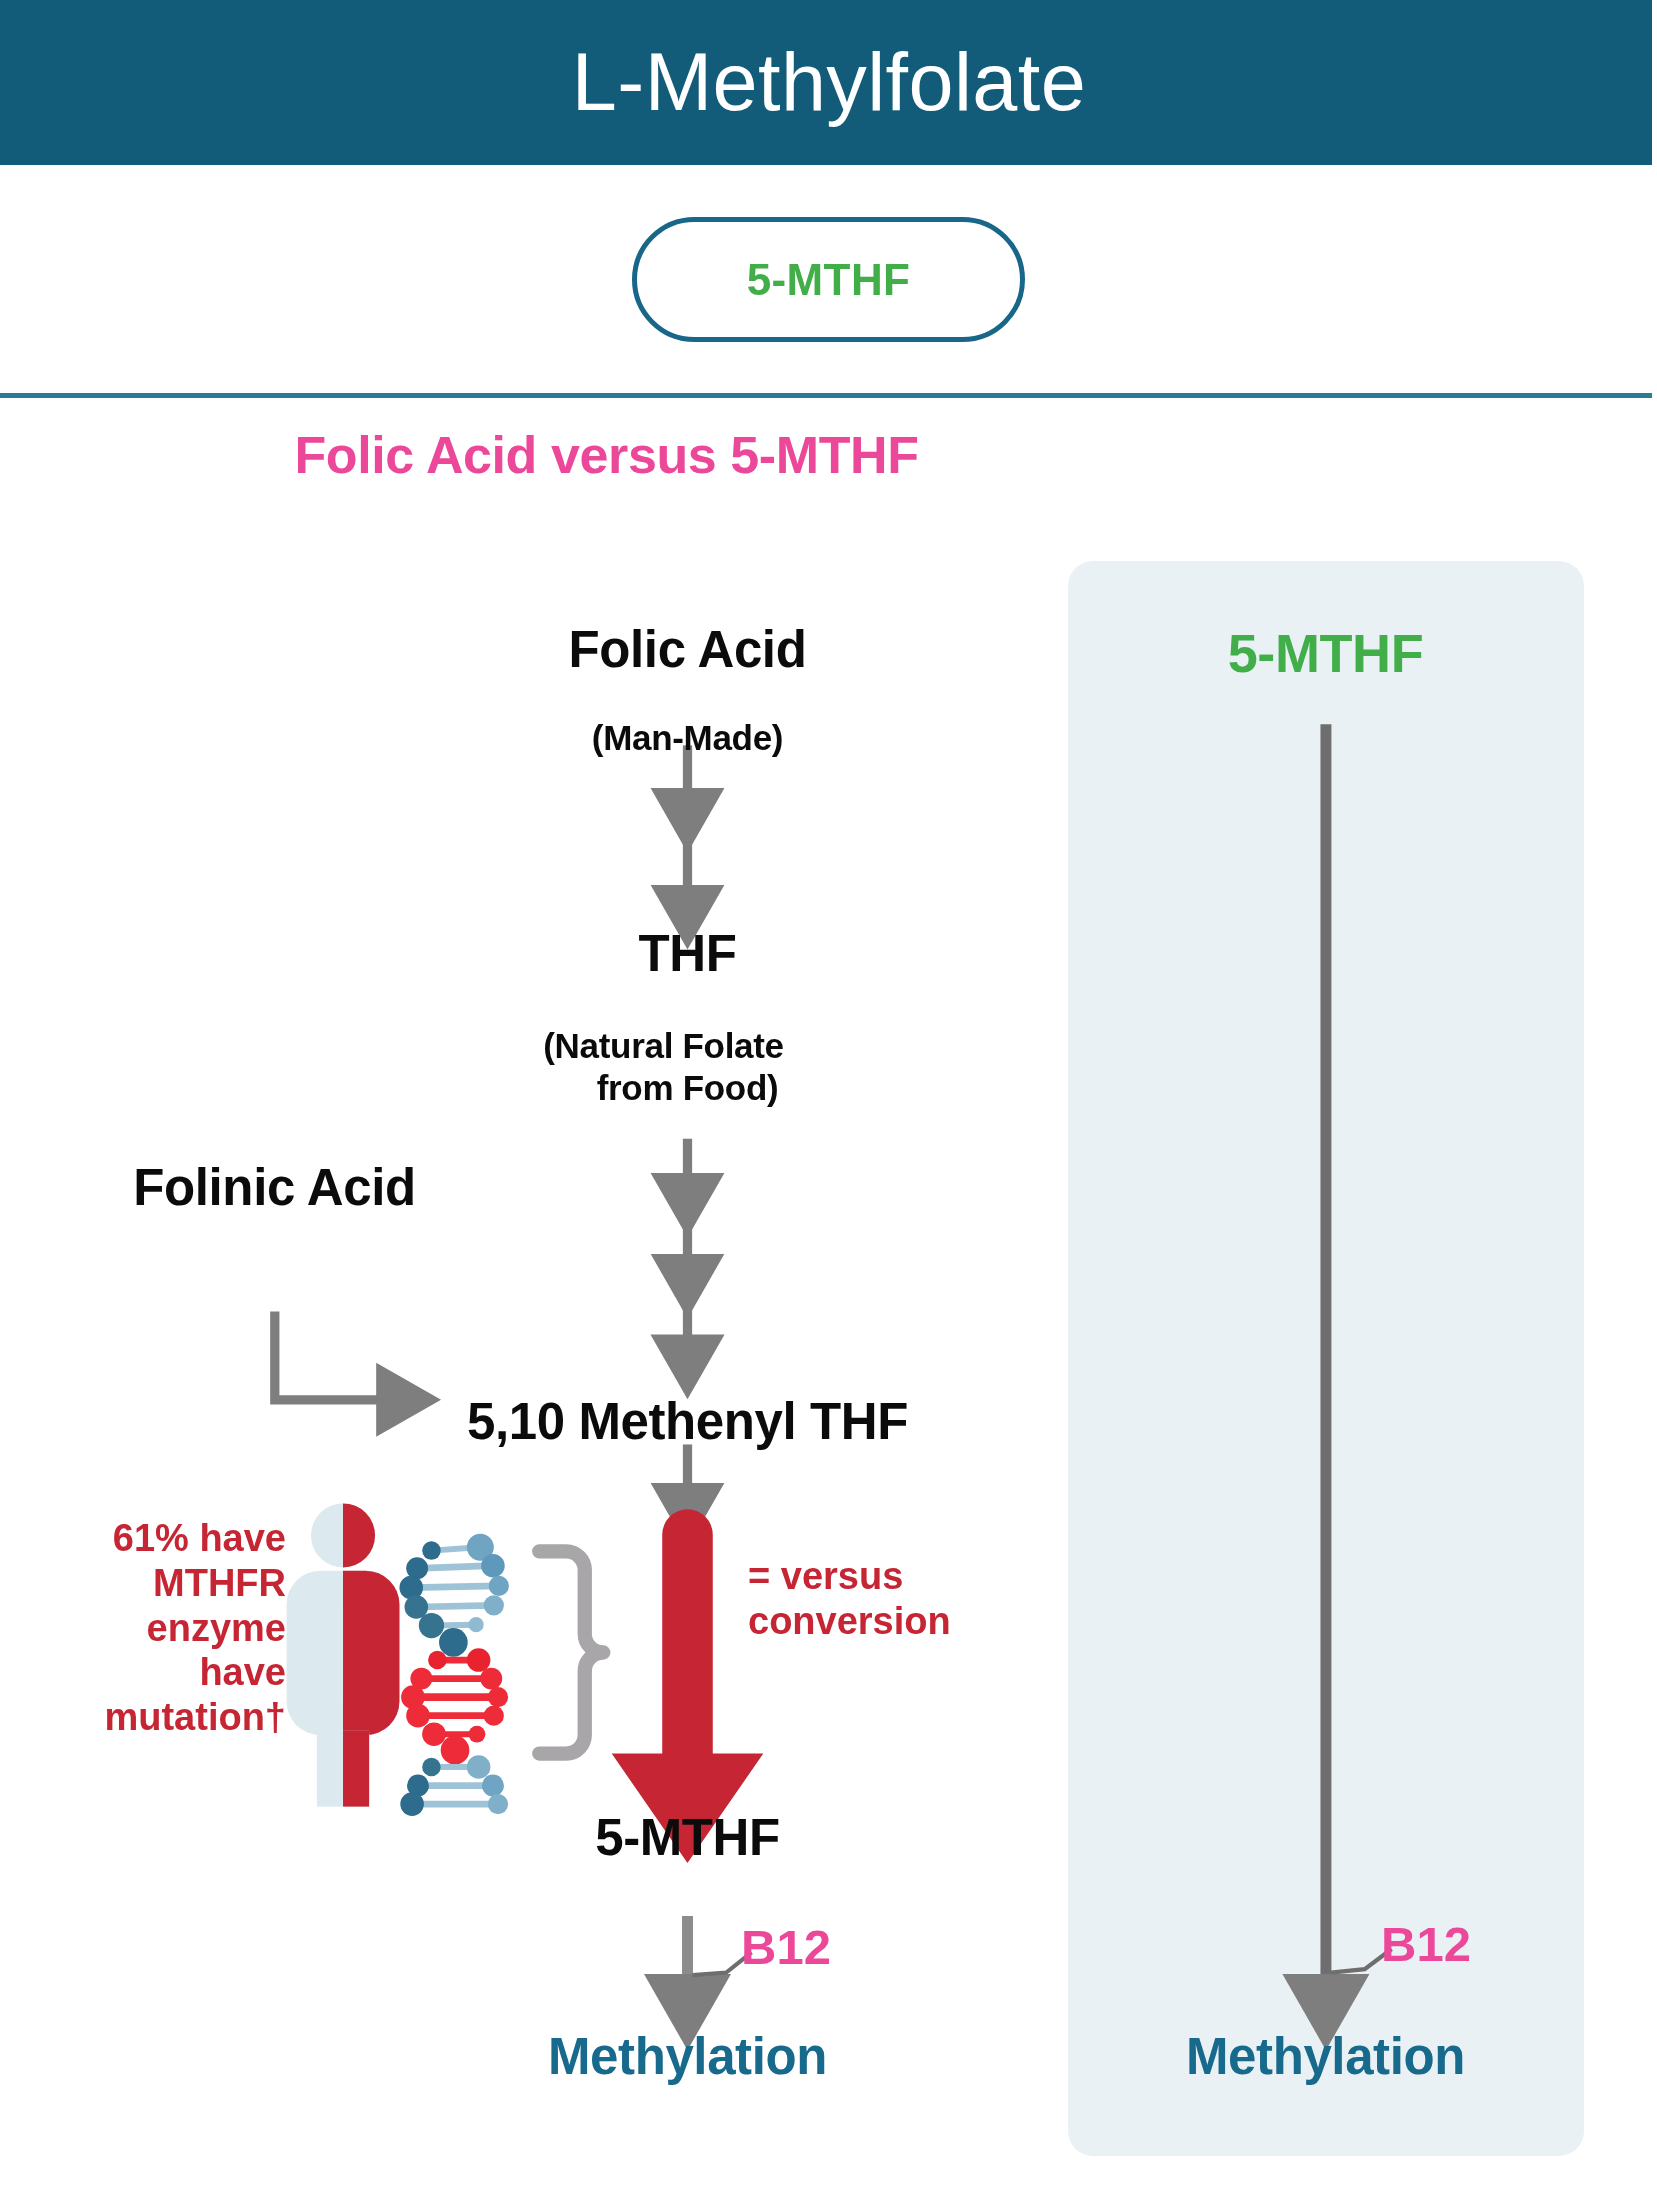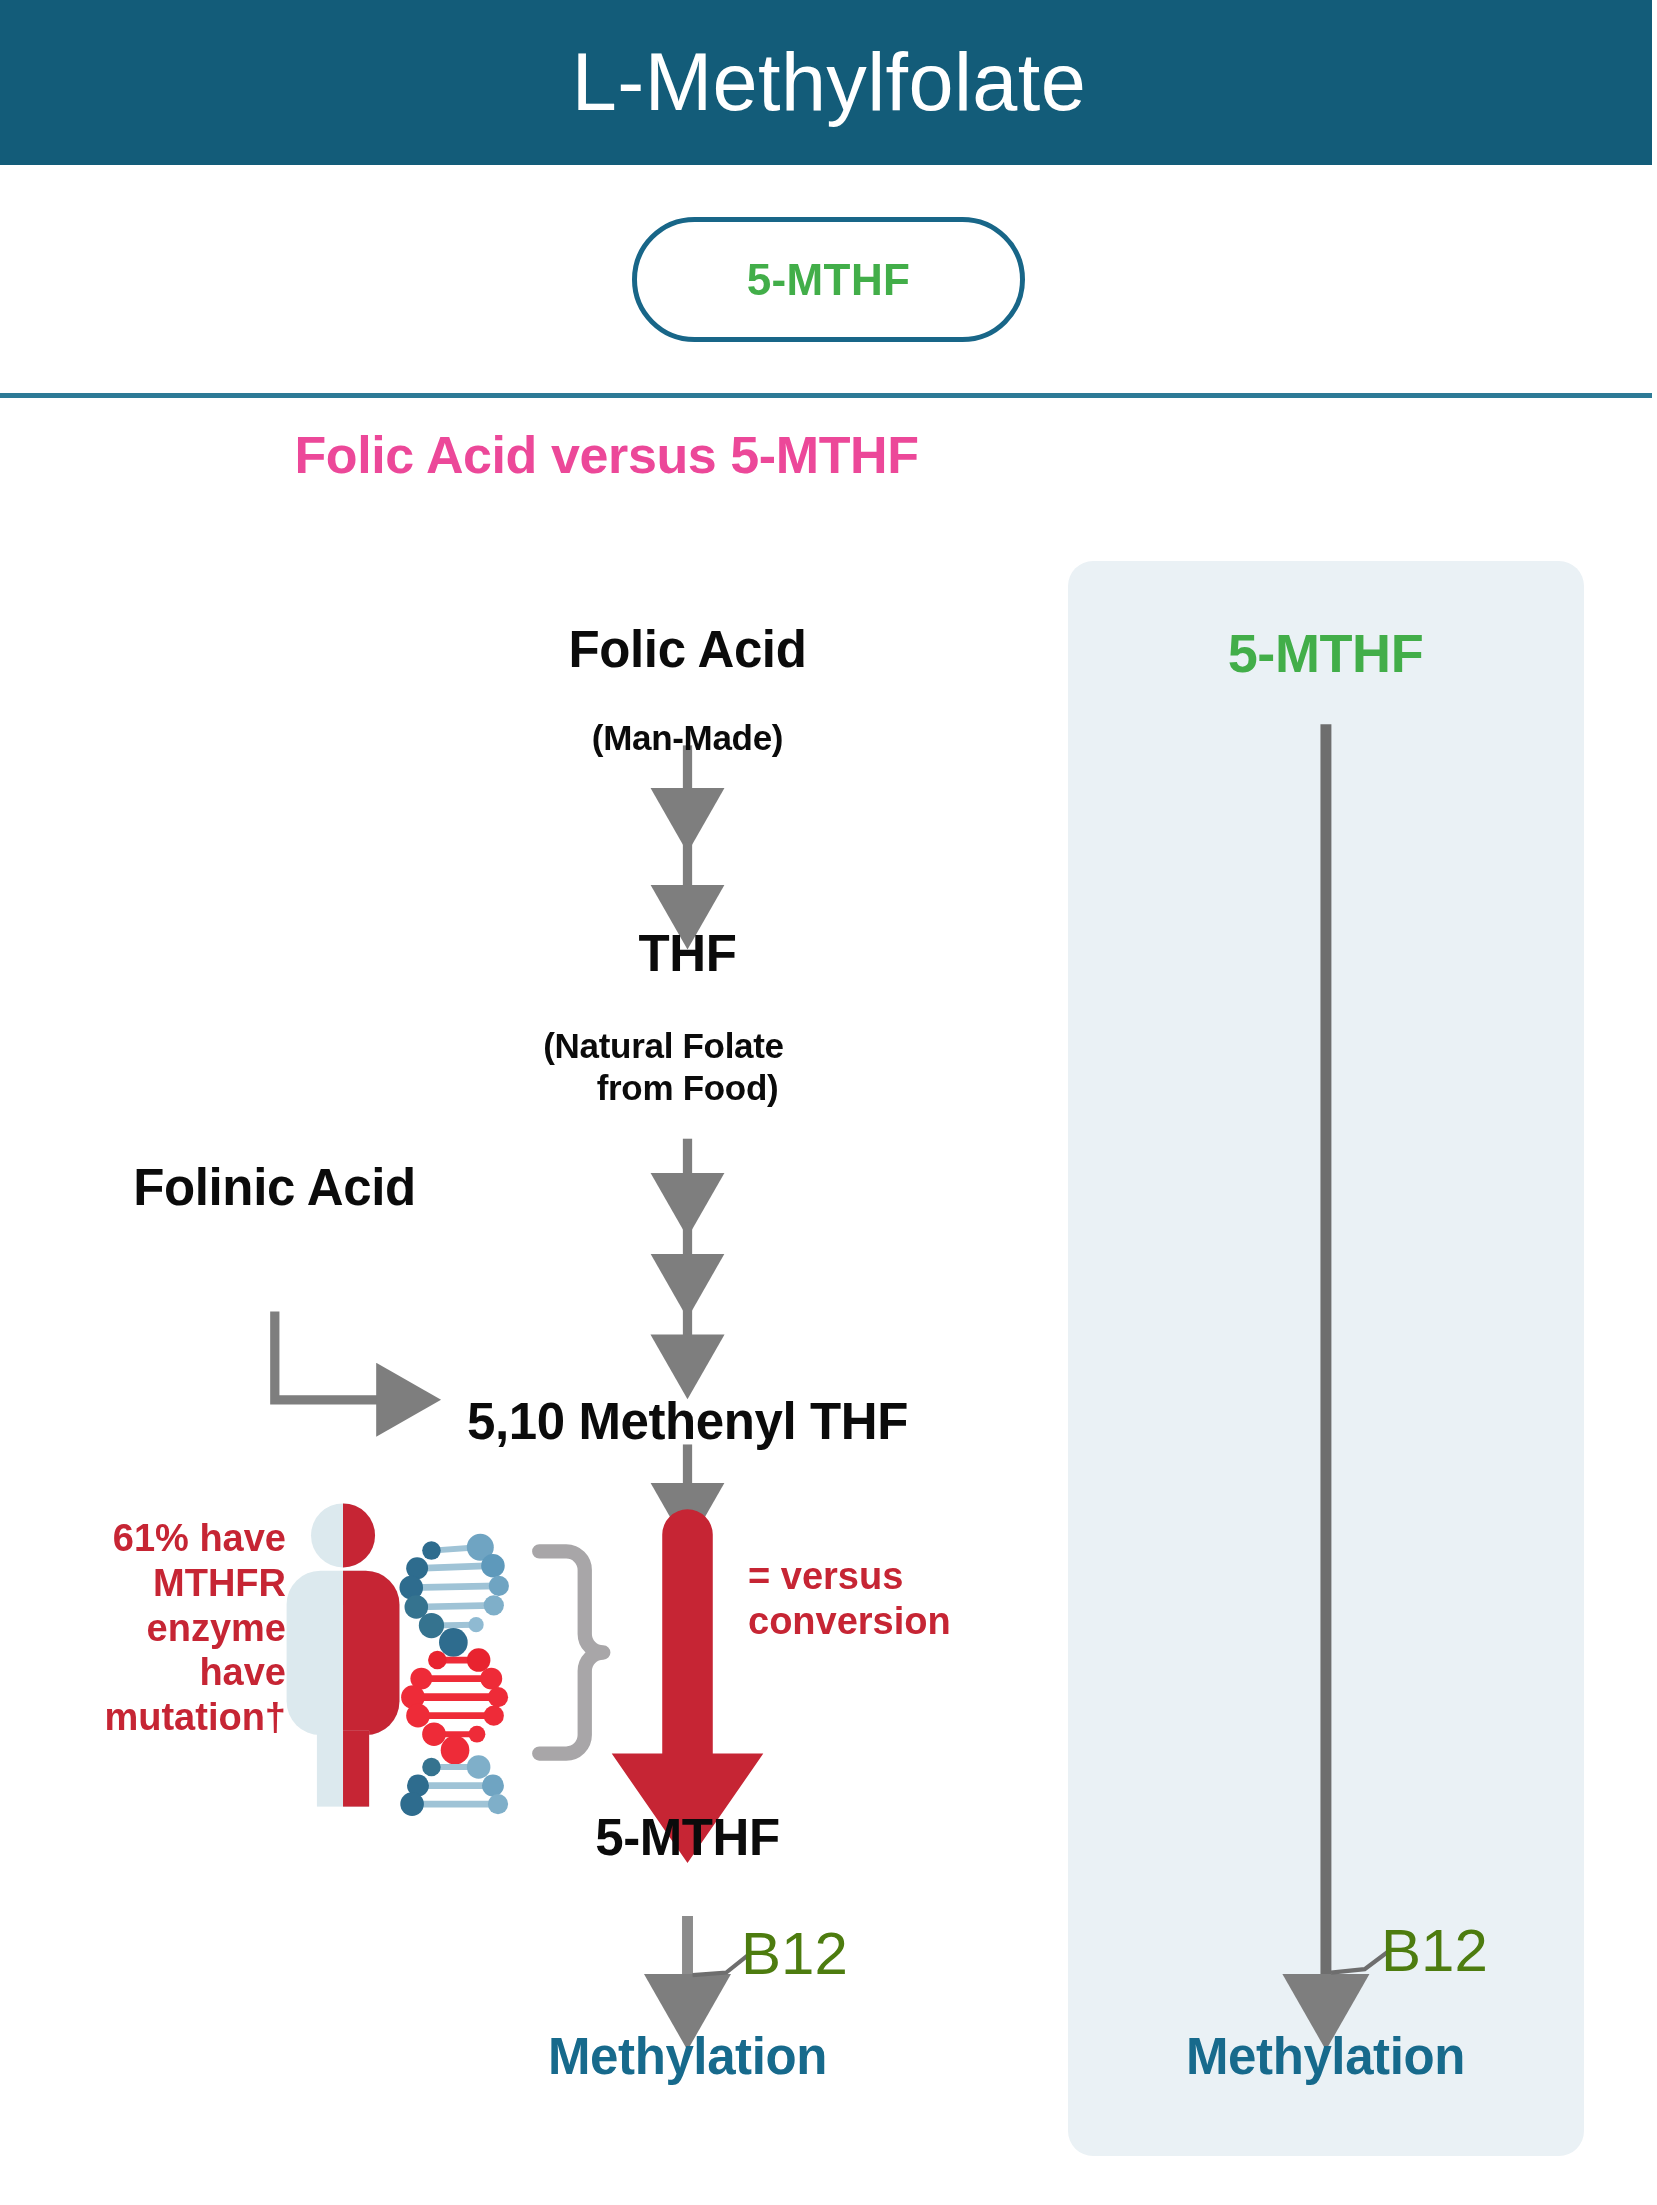--- a/index.html
+++ b/index.html
@@ -132,23 +132,23 @@
     font-weight: bold;
     letter-spacing: -0.4px;
   }
   .node-red {
     color: #C62534;
     font-size: 38px;
     font-weight: bold;
     line-height: 1.18;
   }
   .node-b12 {
-    color: #4d7c0f;
-    font-size: 60px;
-    font-weight: normal;
+    color: #ec4899;
+    font-size: 49px;
+    font-weight: bold;
   }
 
   
   .overlay {
     position: absolute;
     left: 0;
     top: 0;
     width: 1658px;
     height: 2205px;
     pointer-events: none;

